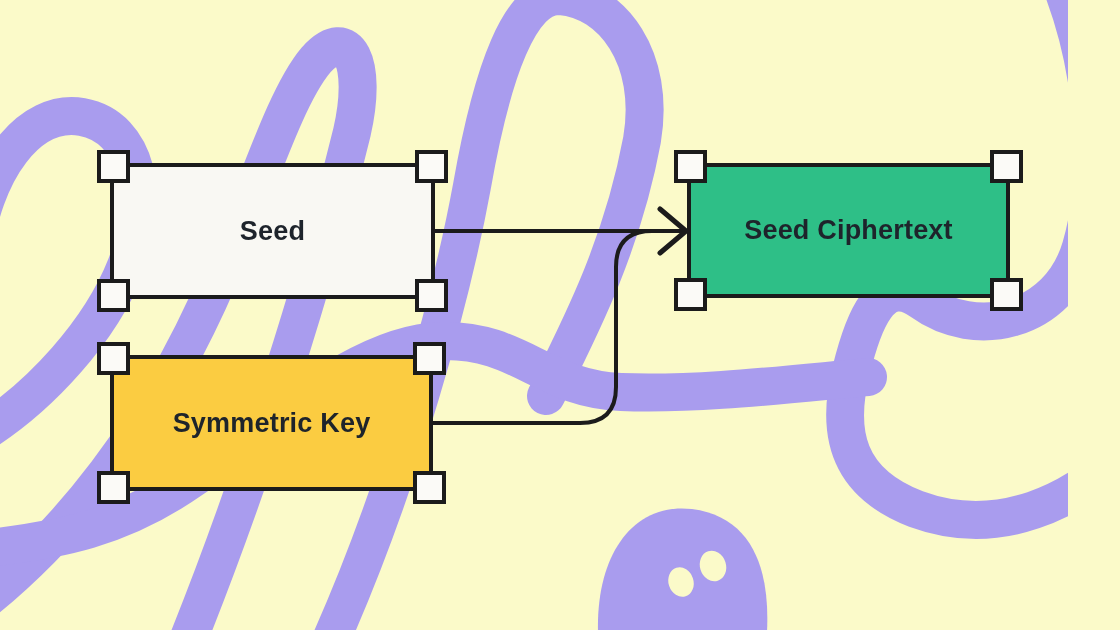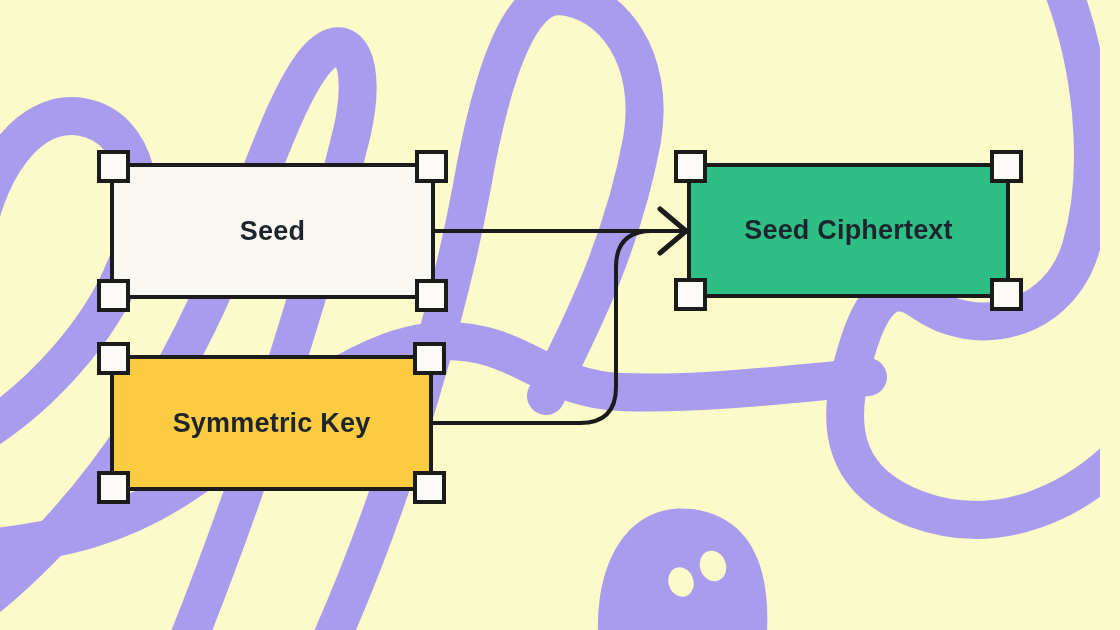--- a/index.html
+++ b/index.html
@@ -7,21 +7,20 @@
     padding: 0;
     background: #fbfac9;
     font-family: "Liberation Sans", "DejaVu Sans", sans-serif;
   }
   .canvas {
     position: relative;
     width: 1068px;
     height: 630px;
     overflow: hidden;
     background: #fbfac9;
-    padding-left: 32px;
   }
   .layer {
     position: absolute;
     left: 0; top: 0;
     width: 1120px;
     height: 630px;
   }
   
   .node {
     position: absolute;

